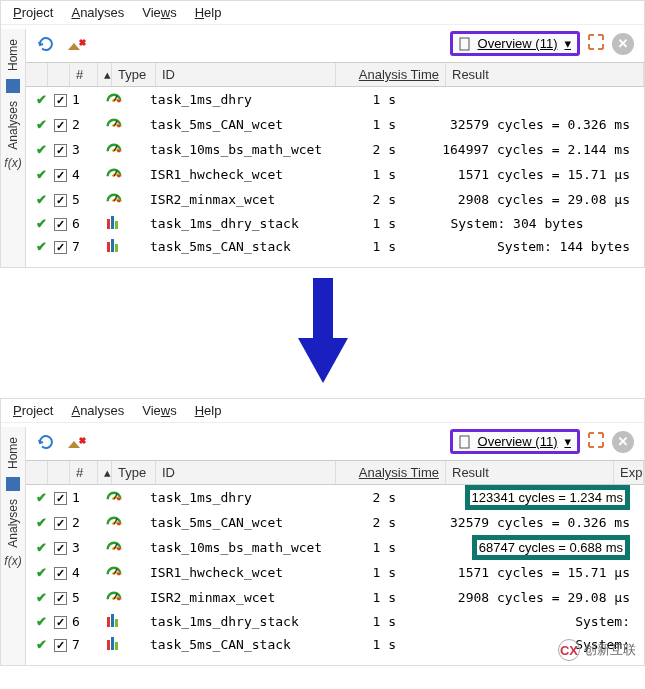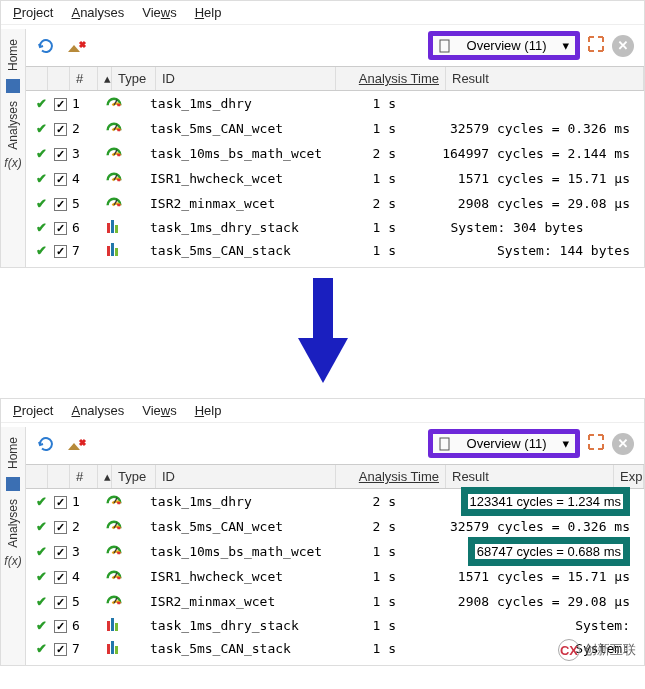--- a/index.html
+++ b/index.html
@@ -27,23 +27,23 @@
   .col-result { flex:1; }
   .col-exp { width:30px; }
   .row { display:flex; align-items:center; padding:2px 6px; }
   .row > div { padding:1px 4px; white-space:nowrap; font-family: "DejaVu Sans Mono","Consolas",monospace; font-size:13px; }
   .greencheck { color:#2a9d2a; font-weight:bold; }
   .checkbox { width:13px;height:13px;border:1px solid #777;display:inline-flex;align-items:center;justify-content:center;font-size:11px;line-height:1;font-weight:bold;background:#fff; }
   .gauge { width:16px;height:16px;display:inline-block; }
   .bars { width:14px;height:14px;display:inline-block; }
   .timecell { text-align:right; width:74px; }
   .resultcell { font-family: "DejaVu Sans Mono","Consolas",monospace; white-space:pre; }
-  .hl { border:7px solid #0f766e; padding:0 2px; }
+  .hl { border:5px solid #0f766e; padding:0 2px; }
   .bigarrow { display:flex; justify-content:center; margin:10px 0; }
-  .overview-btn { display:flex; align-items:center; gap:16px; border:5px solid #6d28d9; padding:2px 6px; border-radius:3px; font-size:12px; background:#fafafa; }
+  .overview-btn { display:flex; align-items:center; gap:7px; border:3px solid #6d28d9; padding:2px 6px; border-radius:3px; font-size:12px; background:#fafafa;text-decoration:underline; }
   .closebtn { width:22px;height:22px;border-radius:50%;background:#bfbfbf;display:flex;align-items:center;justify-content:center;color:#fff;font-weight:bold; }
   .watermark { position:absolute; right:8px; bottom:4px; display:flex; align-items:center; gap:4px; font-size:11px; color:#666; }
   .watermark .logo { width:22px;height:22px;border:1px solid #aaa;border-radius:50%;display:flex;align-items:center;justify-content:center;color:#cc3344;font-weight:bold; }
   .refresh-icon svg, .delete-icon svg { display:block; }
 </style>
 </head>
 <body>
 
 <div class="panel" style="height:268px;">
   <div class="menubar">

